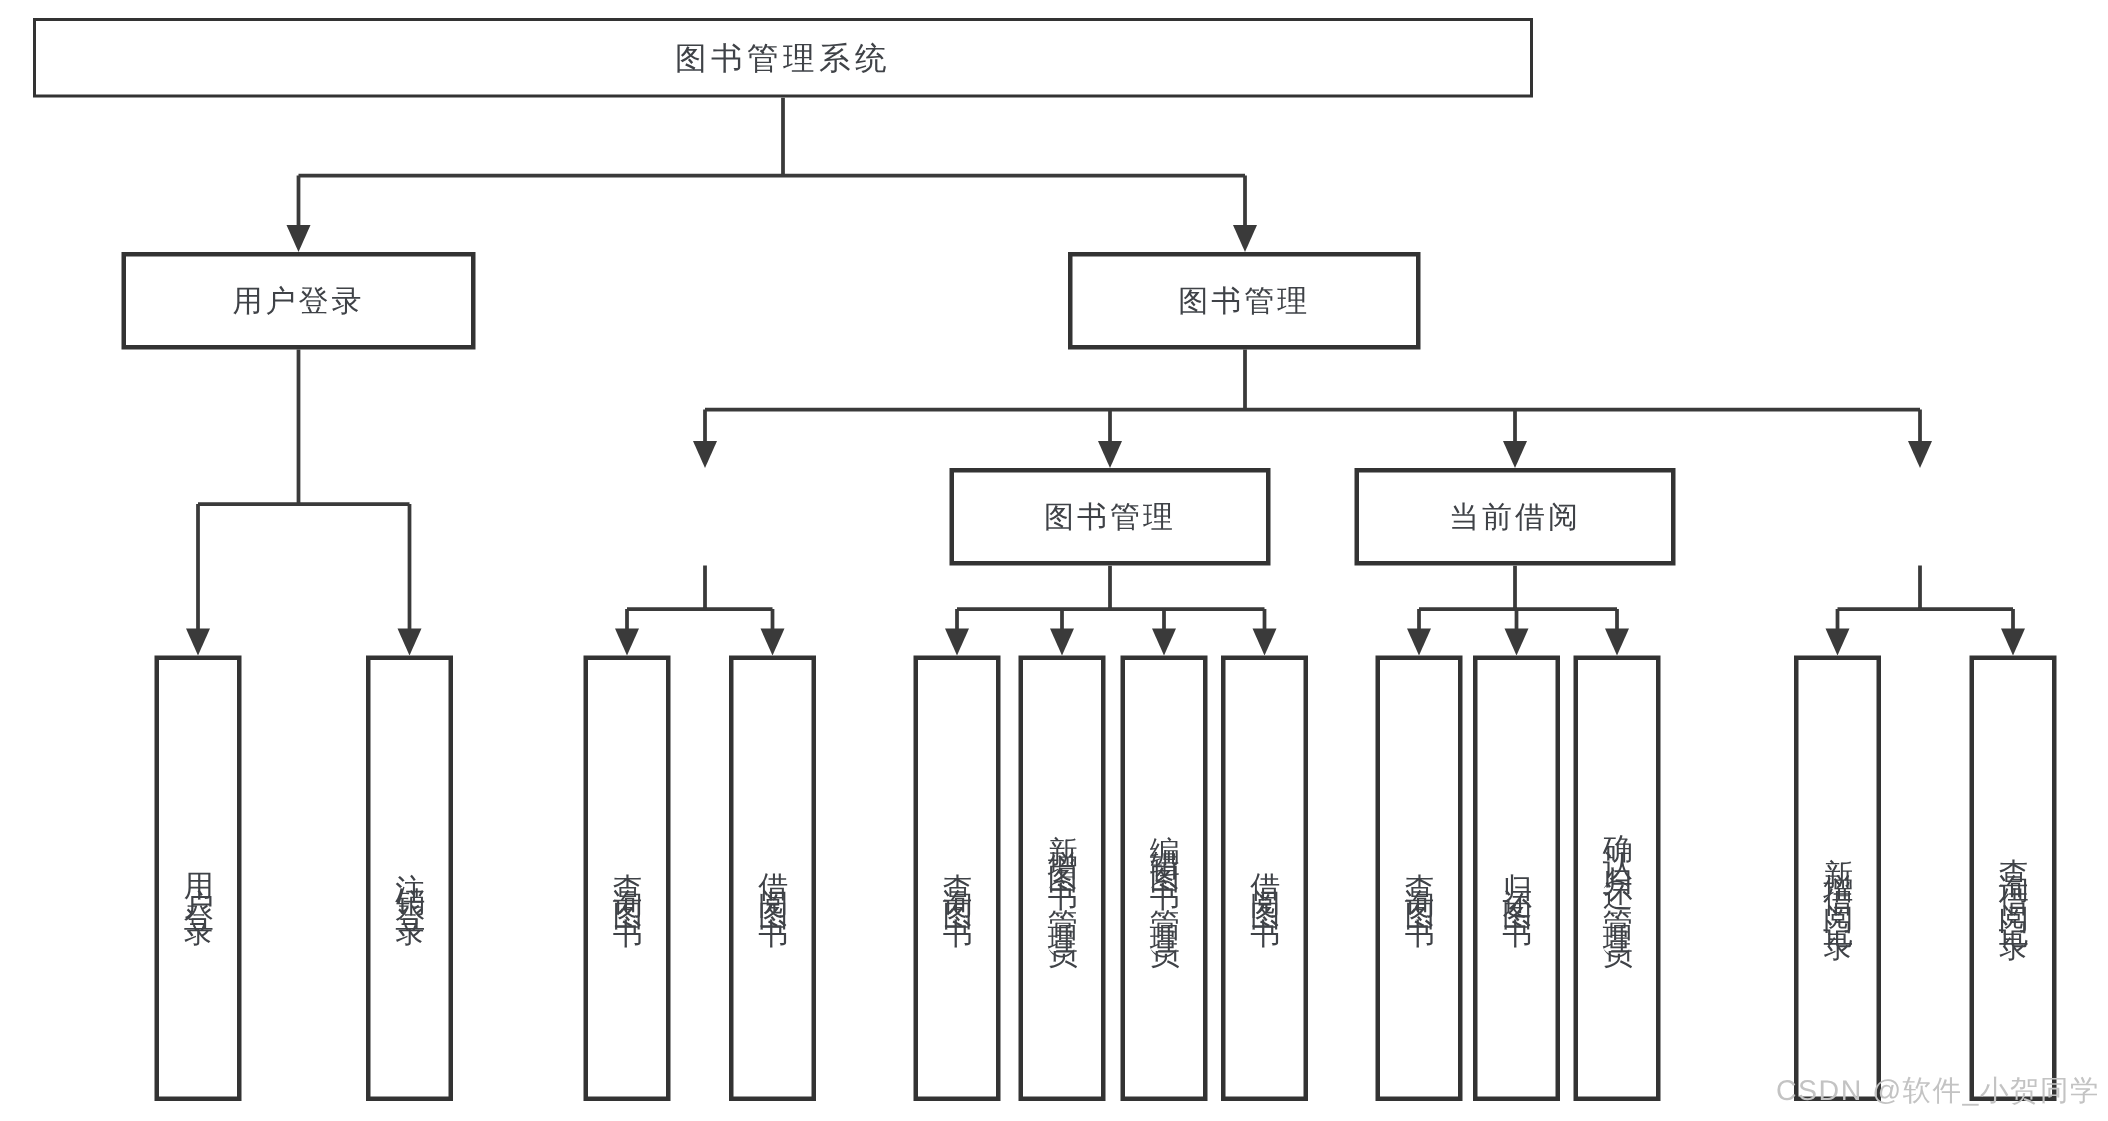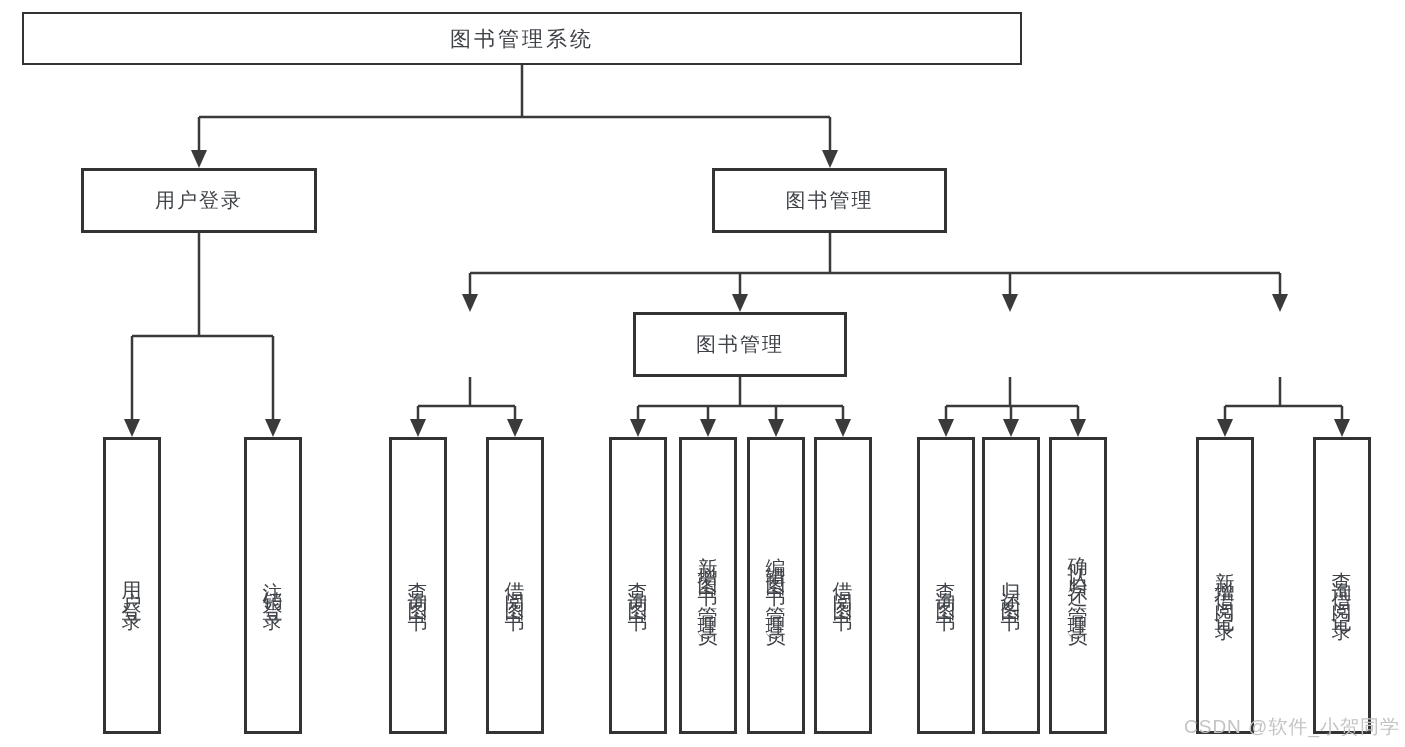--- a/index.html
+++ b/index.html
@@ -141,20 +141,23 @@
   <div class="hnode" style="left:81px;top:168px;width:236px;height:65px;">
     <span>用户登录</span>
   </div>
   <div class="hnode" style="left:712px;top:168px;width:235px;height:65px;justify-content:center;">
     <span>图书管理</span>
   </div>
 
   <div class="hnode" style="left:633px;top:312px;width:214px;height:65px;">
     <span>图书管理</span>
   </div>
+  <div class="hnode" style="left:903px;top:312px;width:214px;height:65px;">
+    <span>当前借阅</span>
+  </div>
 
   <div class="leaf" style="left:103px;">用户登录</div>
   <div class="leaf" style="left:244px;">注销登录</div>
   <div class="leaf" style="left:389px;">查询图书</div>
   <div class="leaf" style="left:486px;">借阅图书</div>
   <div class="leaf" style="left:609px;">查询图书</div>
   <div class="leaf" style="left:679px;">新增图书（管理员）</div>
   <div class="leaf" style="left:747px;">编辑图书（管理员）</div>
   <div class="leaf" style="left:814px;">借阅图书</div>
   <div class="leaf" style="left:917px;">查询图书</div>

